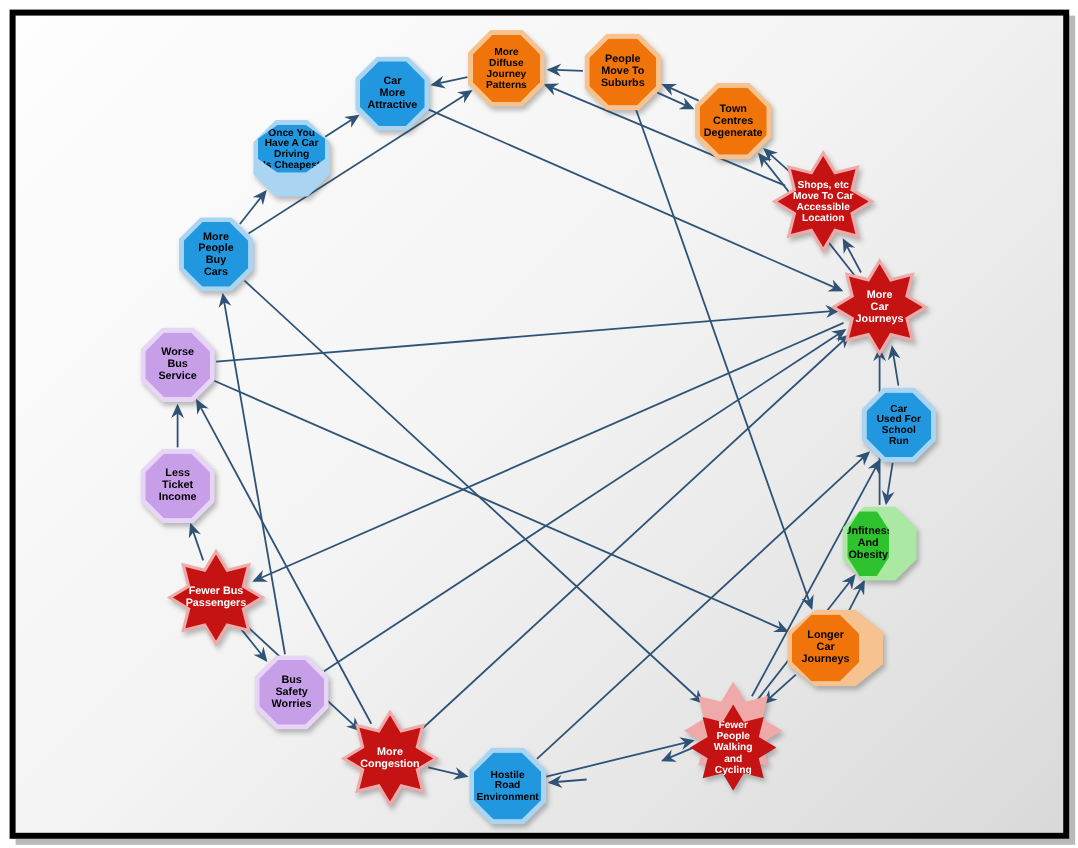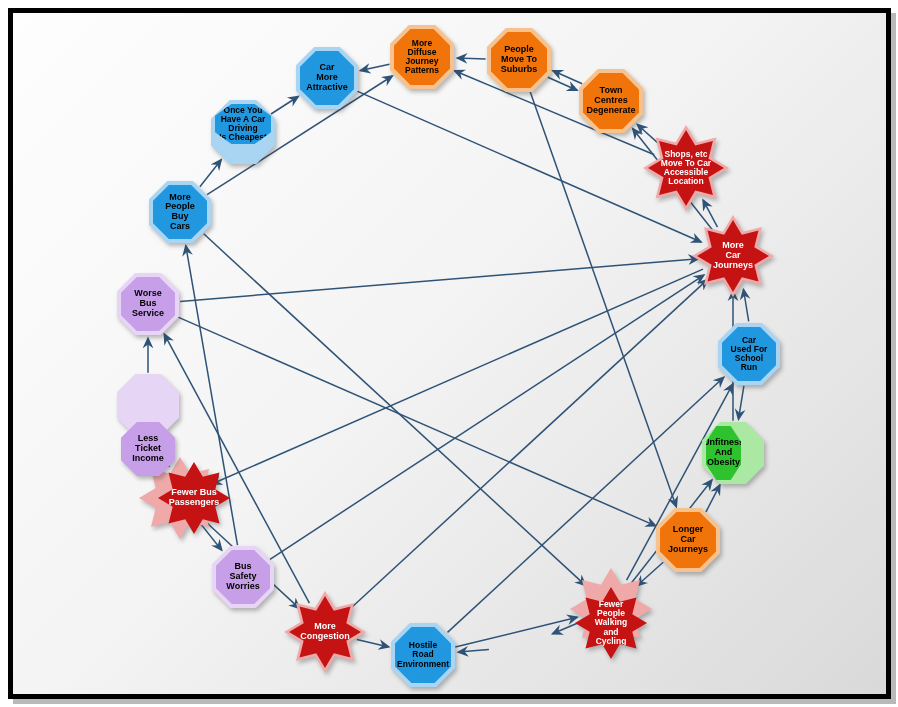--- a/index.html
+++ b/index.html
@@ -138,21 +138,21 @@
         </div>
       </div>
       <div class="node" style="left: 702px; top: 422px; width: 62px; height: 62px;">
         <div class="shape-outer oct" style="background: rgb(171, 232, 164);"></div>
         <div class="shape-inner oct" style="left: 4px; top: 4px; width: 35px; height: 54px; background: linear-gradient(rgb(46, 195, 46) 0%, rgb(46, 195, 46) 100%);">
           <span class="label" style="color: rgb(0, 0, 0); font-size: 9px;">Unfitness
 And
 Obesity</span>
         </div>
       </div>
-      <div class="node" style="left: 656px; top: 508px; width: 64px; height: 64px;">
+      <div class="node" style="left: 656px; top: 508px; width: 64px; height: 64px; padding-left: 16px;">
         <div class="shape-outer oct" style="background: rgb(246, 195, 144);"></div>
         <div class="shape-inner oct" style="left: 4px; top: 4px; width: 56px; height: 56px; background: linear-gradient(rgb(240, 116, 10) 0%, rgb(240, 116, 10) 100%);">
           <span class="label" style="color: rgb(0, 0, 0); font-size: 9px;">Longer
 Car
 Journeys</span>
         </div>
       </div>
       <div class="node" style="left: 570px; top: 568px; width: 82px; height: 82px;">
         <div class="shape-outer star" style="background: rgb(239, 169, 169);"></div>
         <div class="shape-inner star" style="left: 5px; top: 19px; width: 72px; height: 72px; background: linear-gradient(rgb(197, 18, 18) 0%, rgb(197, 18, 18) 100%);">
@@ -181,28 +181,28 @@
       <div class="node" style="left: 212px; top: 546px; width: 62px; height: 62px;">
         <div class="shape-outer oct" style="background: rgb(230, 213, 245);"></div>
         <div class="shape-inner oct" style="left: 4px; top: 4px; width: 54px; height: 54px; background: linear-gradient(rgb(199, 158, 232) 0%, rgb(199, 158, 232) 100%);">
           <span class="label" style="color: rgb(0, 0, 0); font-size: 9px;">Bus
 Safety
 Worries</span>
         </div>
       </div>
       <div class="node" style="left: 139px; top: 457px; width: 82px; height: 82px;">
         <div class="shape-outer star" style="background: rgb(239, 169, 169);"></div>
-        <div class="shape-inner star" style="left: 19px; top: 5px; width: 72px; height: 72px; background: linear-gradient(rgb(197, 18, 18) 0%, rgb(197, 18, 18) 100%);">
+        <div class="shape-inner star" style="left: 5px; top: 5px; width: 72px; height: 72px; background: linear-gradient(rgb(197, 18, 18) 0%, rgb(197, 18, 18) 100%);">
           <span class="label" style="color: rgb(255, 255, 255); font-size: 9px;">Fewer Bus
 Passengers</span>
         </div>
       </div>
       <div class="node" style="left: 117px; top: 374px; width: 62px; height: 62px;">
         <div class="shape-outer oct" style="background: rgb(230, 213, 245);"></div>
-        <div class="shape-inner oct" style="left: 4px; top: 4px; width: 54px; height: 54px; background: linear-gradient(rgb(199, 158, 232) 0%, rgb(199, 158, 232) 100%); margin-top: 44px;">
+        <div class="shape-inner oct" style="left: 4px; top: 4px; width: 54px; height: 54px; background: linear-gradient(rgb(199, 158, 232) 0%, rgb(199, 158, 232) 100%);">
           <span class="label" style="color: rgb(0, 0, 0); font-size: 9px;">Less
 Ticket
 Income</span>
         </div>
       </div>
       <div class="node" style="left: 117px; top: 273px; width: 62px; height: 62px; border-radius: 31px;">
         <div class="shape-outer oct" style="background: rgb(230, 213, 245);"></div>
         <div class="shape-inner oct" style="left: 4px; top: 4px; width: 54px; height: 54px; background: linear-gradient(rgb(199, 158, 232) 0%, rgb(199, 158, 232) 100%);">
           <span class="label" style="color: rgb(0, 0, 0); font-size: 9px;">Worse
 Bus

